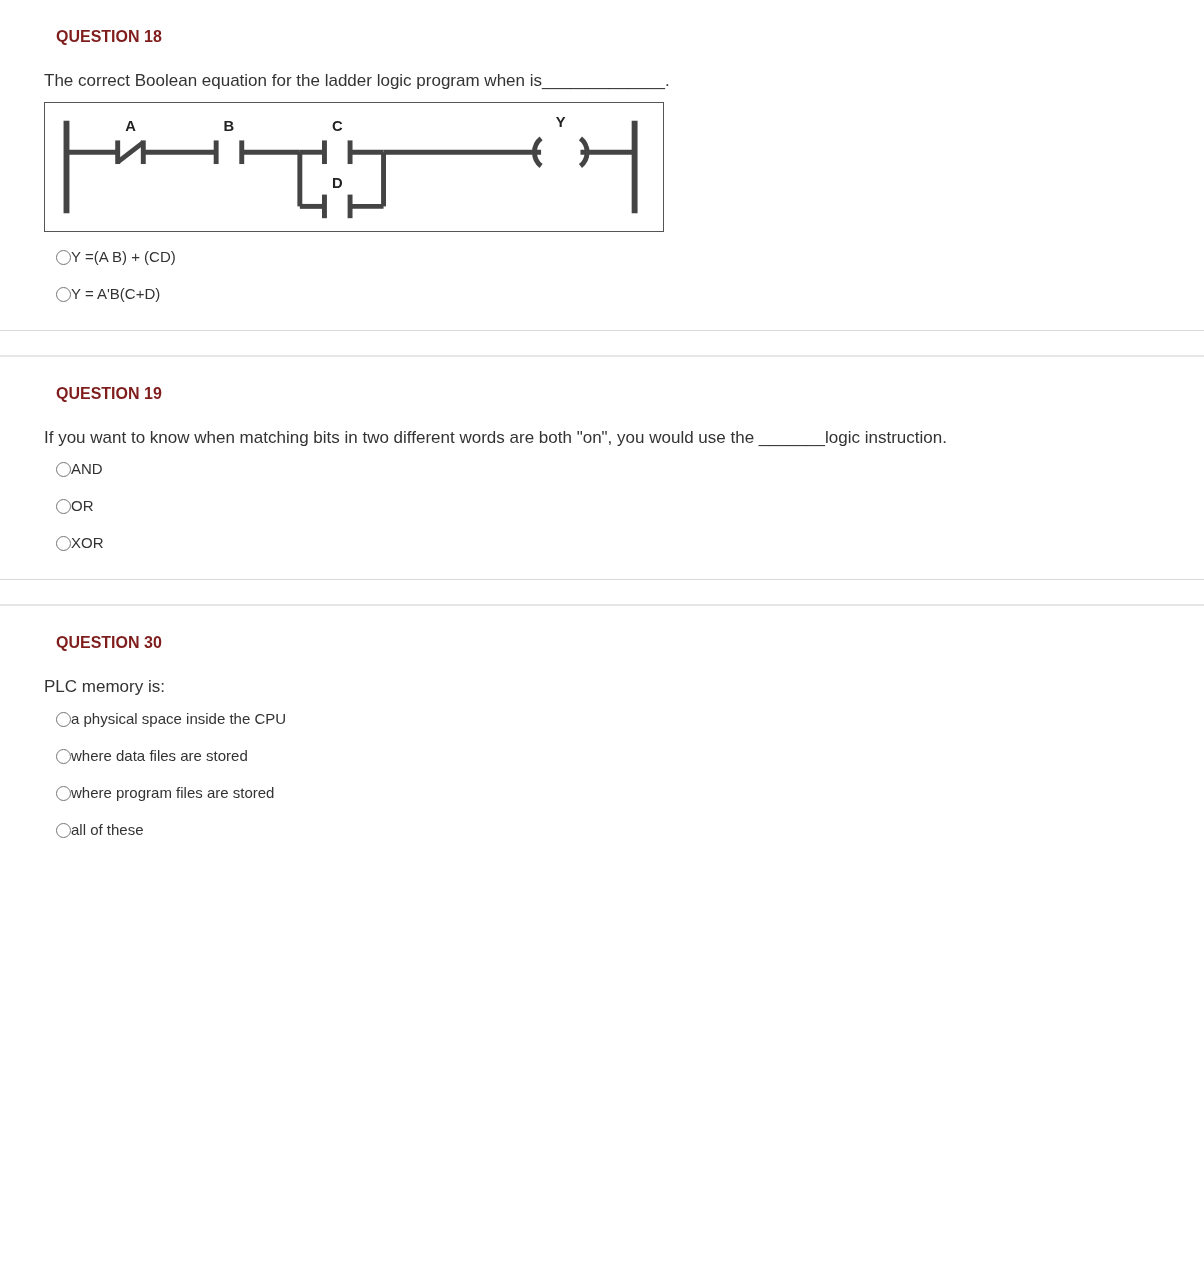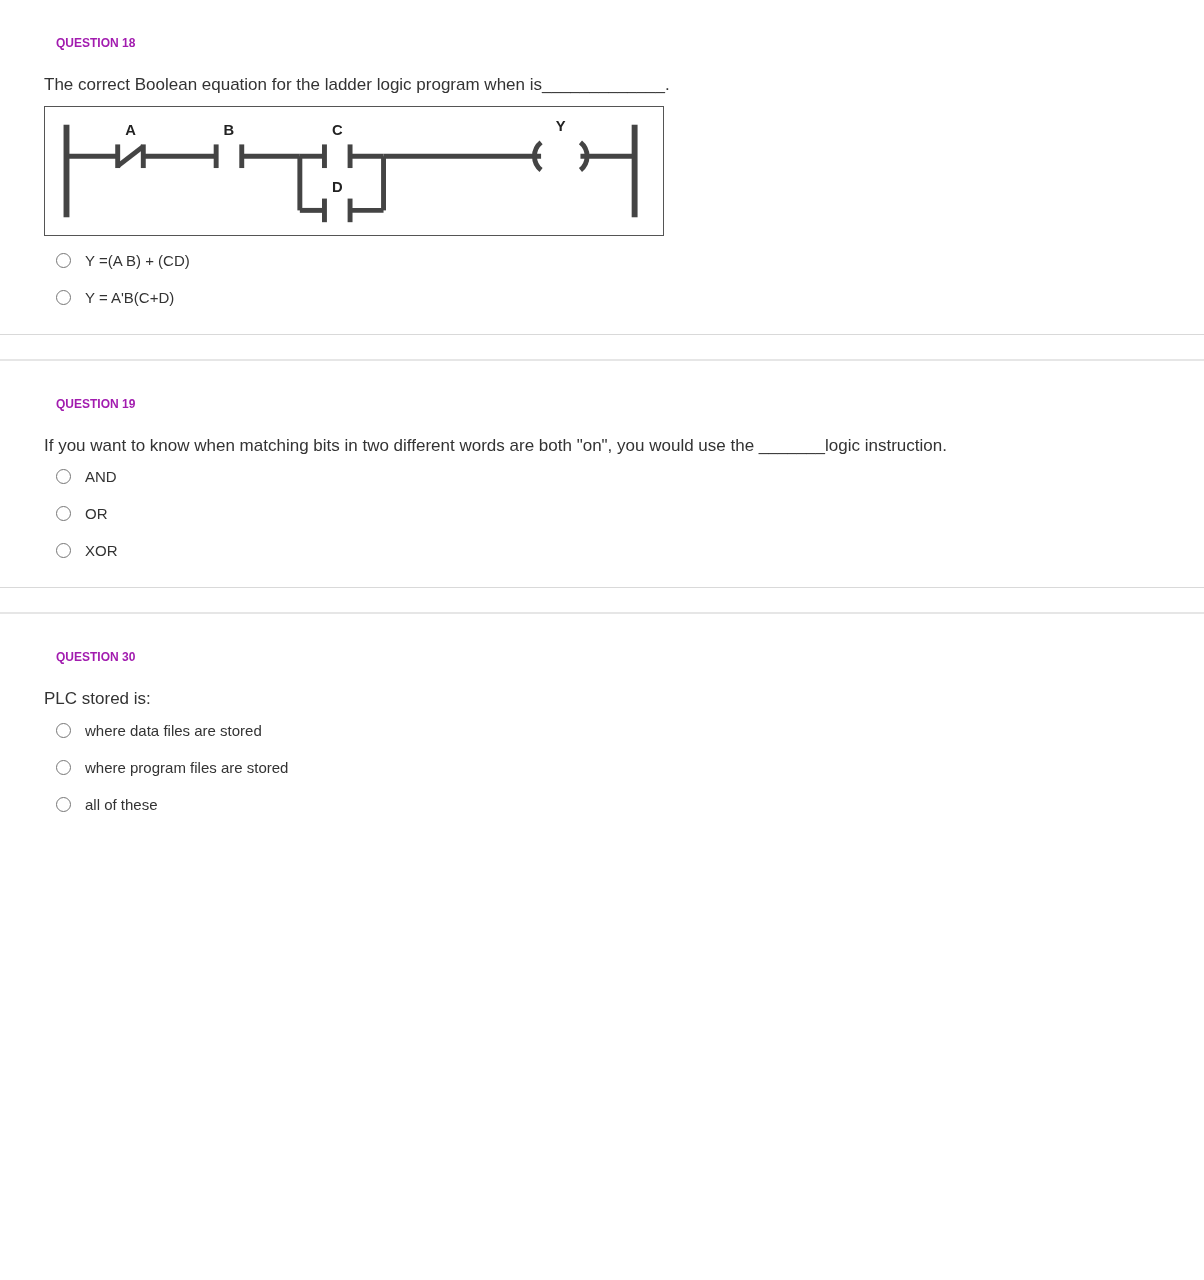--- a/index.html
+++ b/index.html
@@ -12,37 +12,36 @@
     background: #fff;
   }
   .page { width: 1204px; }
   .question-block {
     padding: 20px 48px 24px 56px;
     border-bottom: 2px solid #e6e6e6;
   }
   .question-block:last-child { border-bottom: none; }
   .q-title {
     font-weight: bold;
-    font-size: 12px;
-    color: #a21caf;
-    margin: 16px 0 22px 0;
+    font-size: 16px;
+    color: #7f1d1d;
+    margin: 8px 0 22px 0;
   }
   .q-prompt {
     font-size: 17px;
     color: #333;
     margin: 0 0 8px -12px;
     line-height: 1.5;
   }
   .options {
     margin-top: 10px;
   }
   .option-row {
     display: flex;
-    align-items: center;
-    gap: 14px;
+    align-items: flex-end;
     margin: 0 0 20px 0;
   }
   .option-row input[type="radio"] {
     width: 15px;
     height: 15px;
     margin: 0;
   }
   .option-label {
     font-size: 15px;
     color: #333;
@@ -154,22 +153,26 @@
       <label class="option-row">
         <input type="radio" name="q19" style="">
         <span class="option-label">XOR</span>
       </label>
     </div>
     <hr class="inner-divider">
   </div>
 
   <div class="question-block">
     <div class="q-title">QUESTION 30</div>
-    <div class="q-prompt">PLC stored is:</div>
+    <div class="q-prompt">PLC memory is:</div>
     <div class="options">
+      <label class="option-row">
+        <input type="radio" name="q20" style="">
+        <span class="option-label">a physical space inside the CPU</span>
+      </label>
       <label class="option-row">
         <input type="radio" name="q20" style="">
         <span class="option-label">where data files are stored</span>
       </label>
       <label class="option-row">
         <input type="radio" name="q20" style="">
         <span class="option-label">where program files are stored</span>
       </label>
       <label class="option-row">
         <input type="radio" name="q20" style="">

